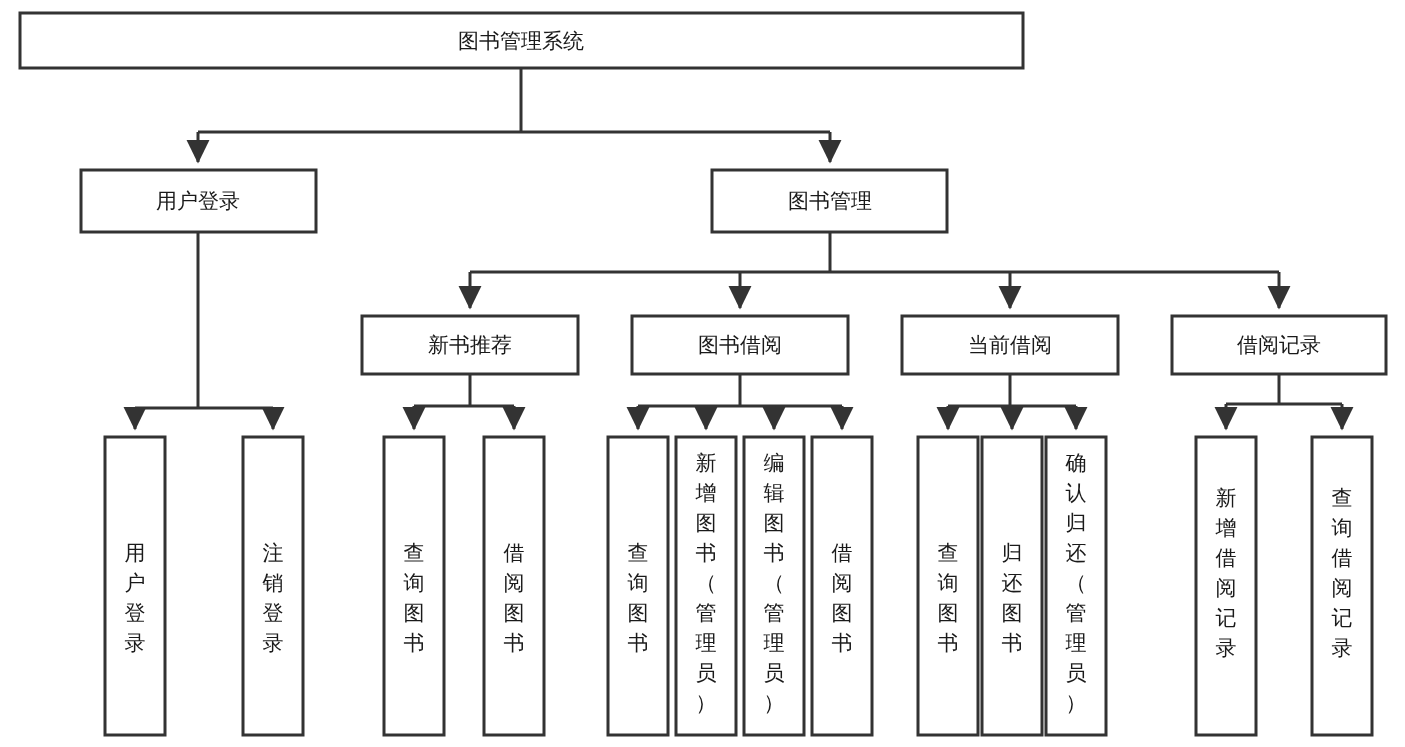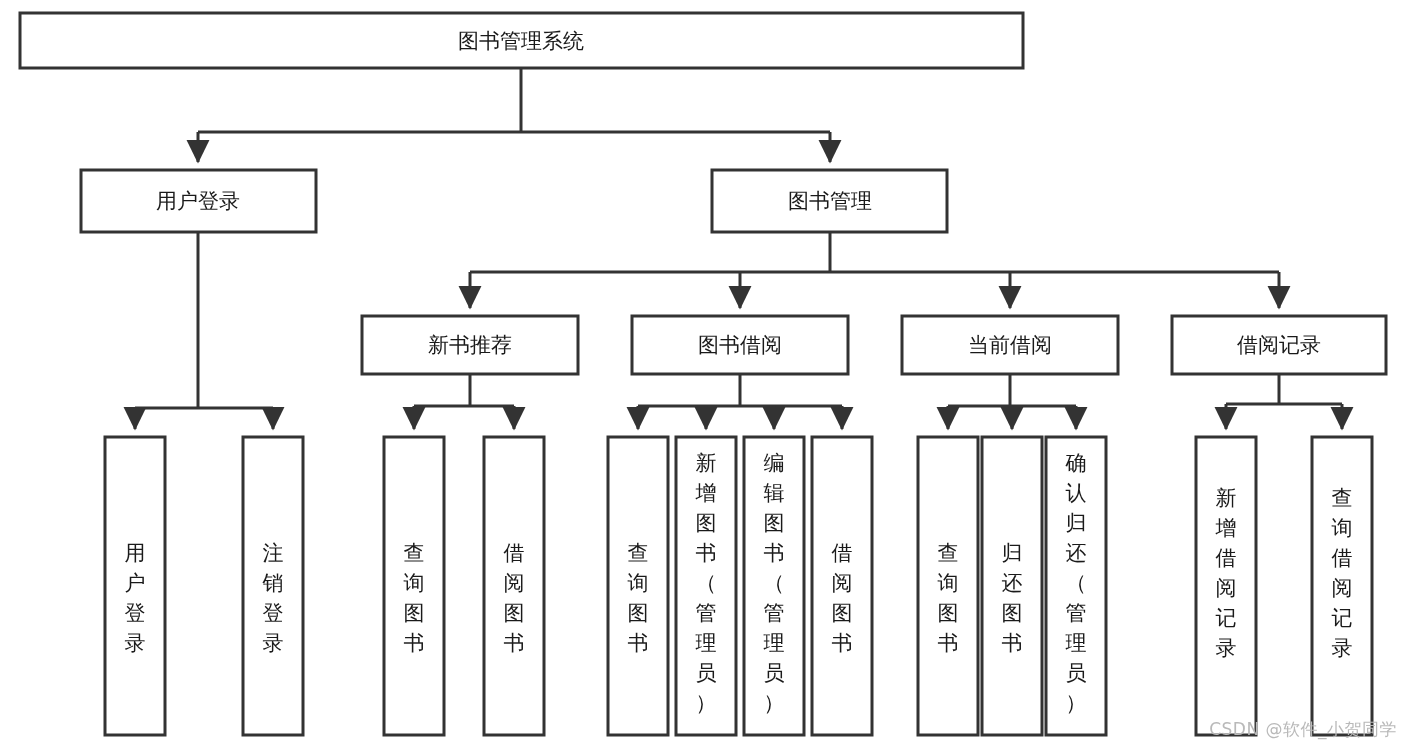--- a/index.html
+++ b/index.html
@@ -221,14 +221,13 @@
       <rect class="node-box" x="1196" y="437" width="60" height="298"></rect>
       <text class="node-label-v" x="1226" y="505"><tspan x="1226" dy="0">新</tspan><tspan x="1226" dy="30">增</tspan><tspan x="1226" dy="30">借</tspan><tspan x="1226" dy="30">阅</tspan><tspan x="1226" dy="30">记</tspan><tspan x="1226" dy="30">录</tspan></text>
     </g>
 
     <g>
       <rect class="node-box" x="1312" y="437" width="60" height="298"></rect>
       <text class="node-label-v" x="1342" y="505"><tspan x="1342" dy="0">查</tspan><tspan x="1342" dy="30">询</tspan><tspan x="1342" dy="30">借</tspan><tspan x="1342" dy="30">阅</tspan><tspan x="1342" dy="30">记</tspan><tspan x="1342" dy="30">录</tspan></text>
     </g>
   </svg>
 
-  <div class="watermark">CSDN @软件_小贺同学</div>
 </div>
 
 </body></html>

